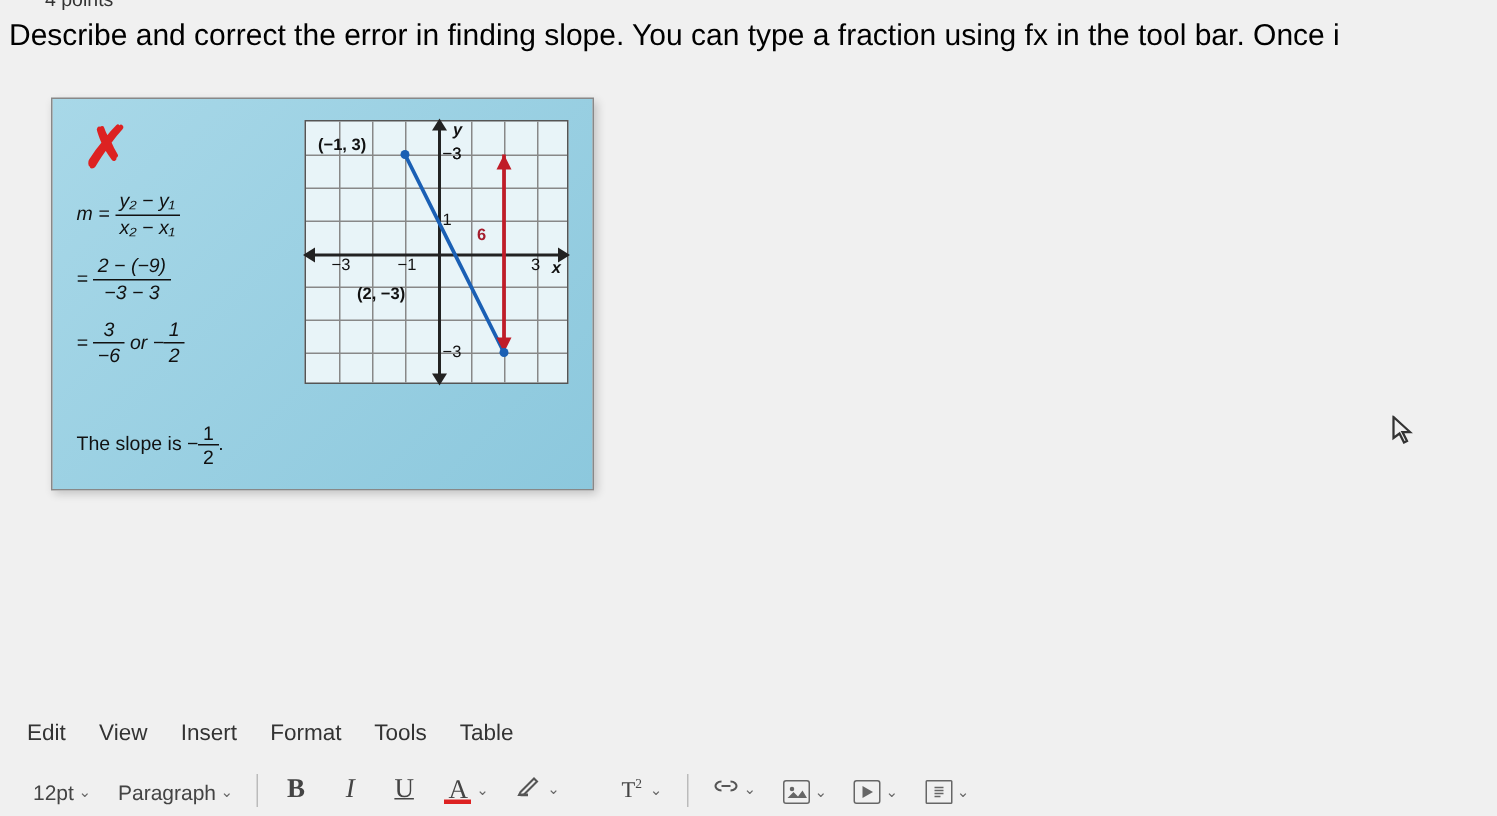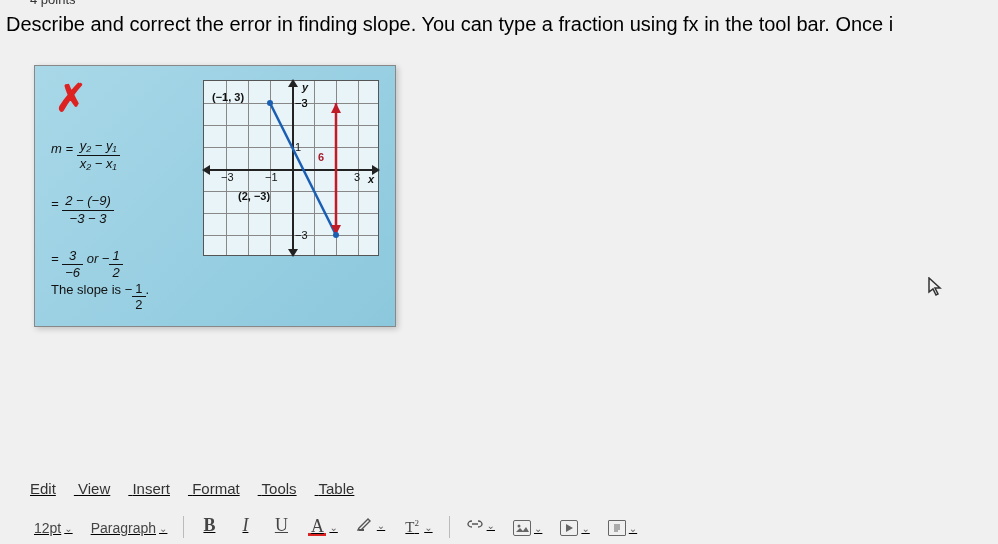--- a/index.html
+++ b/index.html
@@ -57,21 +57,21 @@
       left: 16px;
       font-size: 13px;
       color: #111;
     }
     .frac {
       display: inline-block;
       vertical-align: middle;
       text-align: center;
       font-size: 13px;
     }
-    .frac .num { display: block; border-bottom: 1px solid #111; padding: 0 3px; margin-top: 12px; }
+    .frac .num { display: block; border-bottom: 1px solid #111; padding: 0 3px; }
     .frac .den { display: block; padding: 0 3px; }
     .graph {
       position: absolute;
       top: 14px;
       right: 16px;
       width: 176px;
       height: 176px;
       background: #e8f4f8;
       border: 1px solid #555;
     }
@@ -104,22 +104,21 @@
       font-size: 11px;
       color: #111;
       font-weight: bold;
     }
     
     .toolbar {
       position: absolute;
       bottom: 0;
       left: 0;
       width: 100%;
-      padding: 4px 30px 6px 30px;
-      text-decoration: underline;
+      padding: 4px 30px 6px 18px;
     }
     .menu-row {
       font-size: 15px;
       color: #333;
       margin-bottom: 16px;
     }
     .menu-row span { margin-right: 18px; cursor: pointer; }
     .format-row {
       display: flex;
       align-items: flex-end;
@@ -148,21 +147,21 @@
       font-family: "Times New Roman", serif;
       font-size: 18px;
       display: inline-block;
       min-width: 18px;
       text-align: center;
     }
     .bold-b { font-weight: bold; font-family: Georgia, serif; }
     .ital-i { font-style: italic; font-family: Georgia, serif; }
     .under-u { text-decoration: underline; font-family: Georgia, serif; }
     .color-a { font-family: Georgia, serif; border-bottom: 3px solid #d22; padding-bottom: 0; line-height: 0.8; }
-    .sup-t2 { font-family: Georgia, serif; font-size: 15px; }
+    .sup-t2 { font-family: Georgia, serif; font-size: 15px; margin-left: 21px; }
     .sup-t2 sup { font-size: 9px; }
     .icon-box {
       width: 18px; height: 16px;
       border: 1.5px solid #666;
       border-radius: 2px;
       display: inline-flex;
       align-items: center;
       justify-content: center;
       font-size: 10px;
       position: relative;

